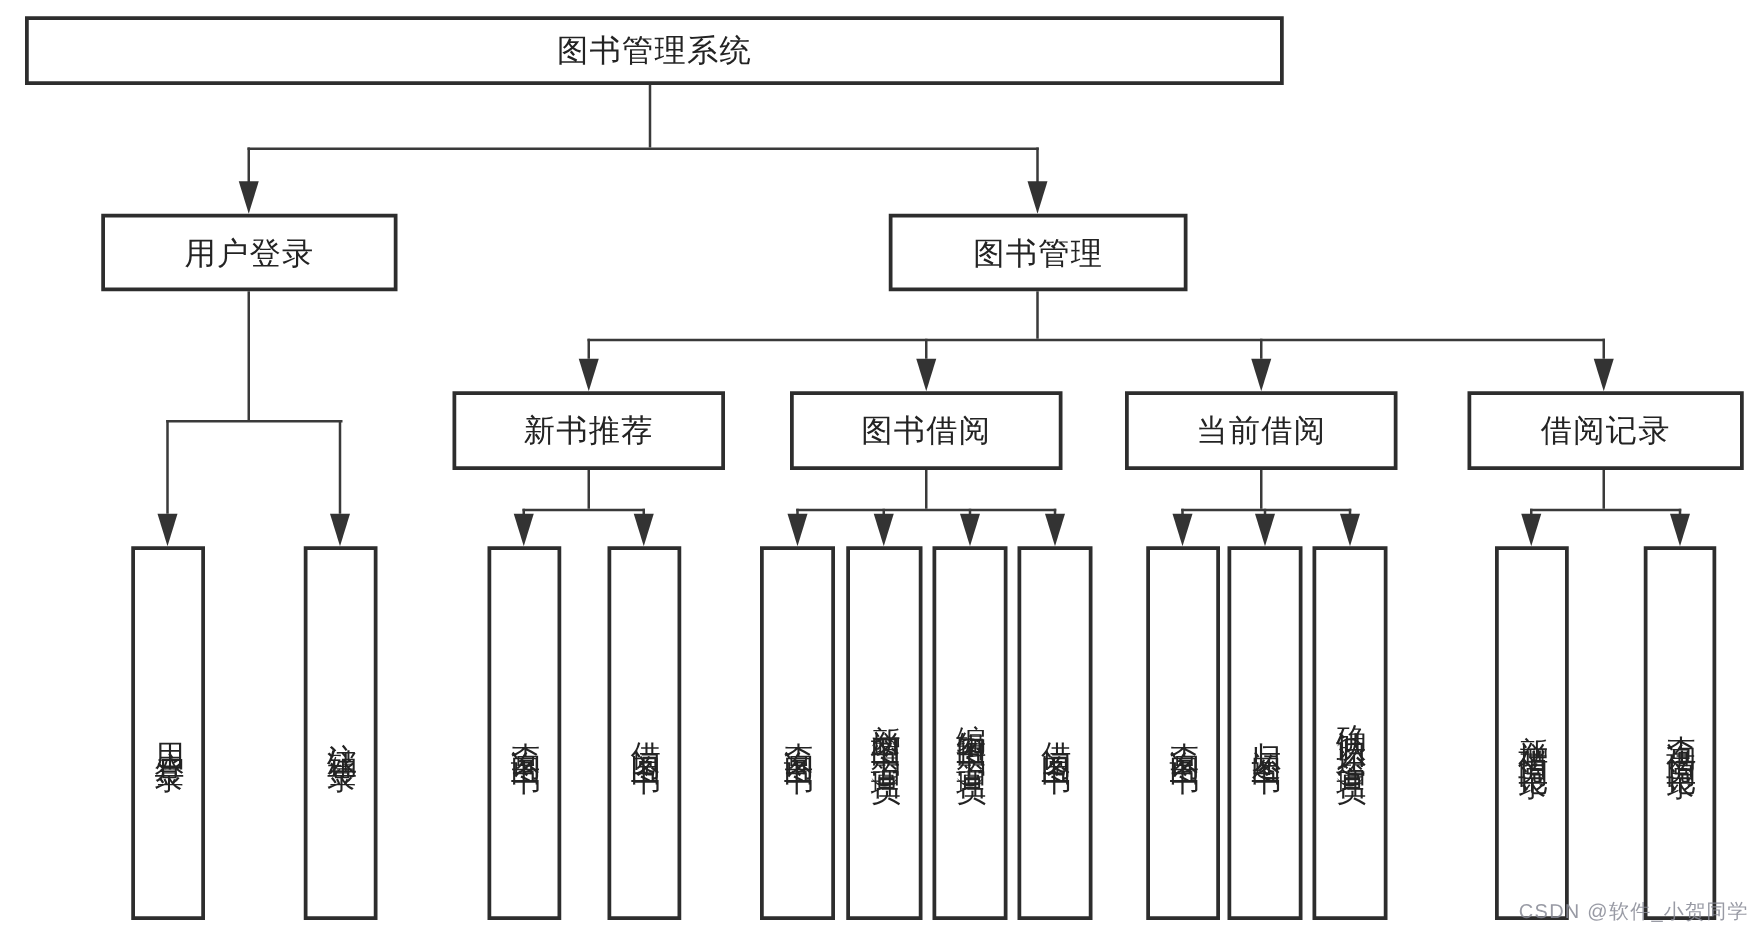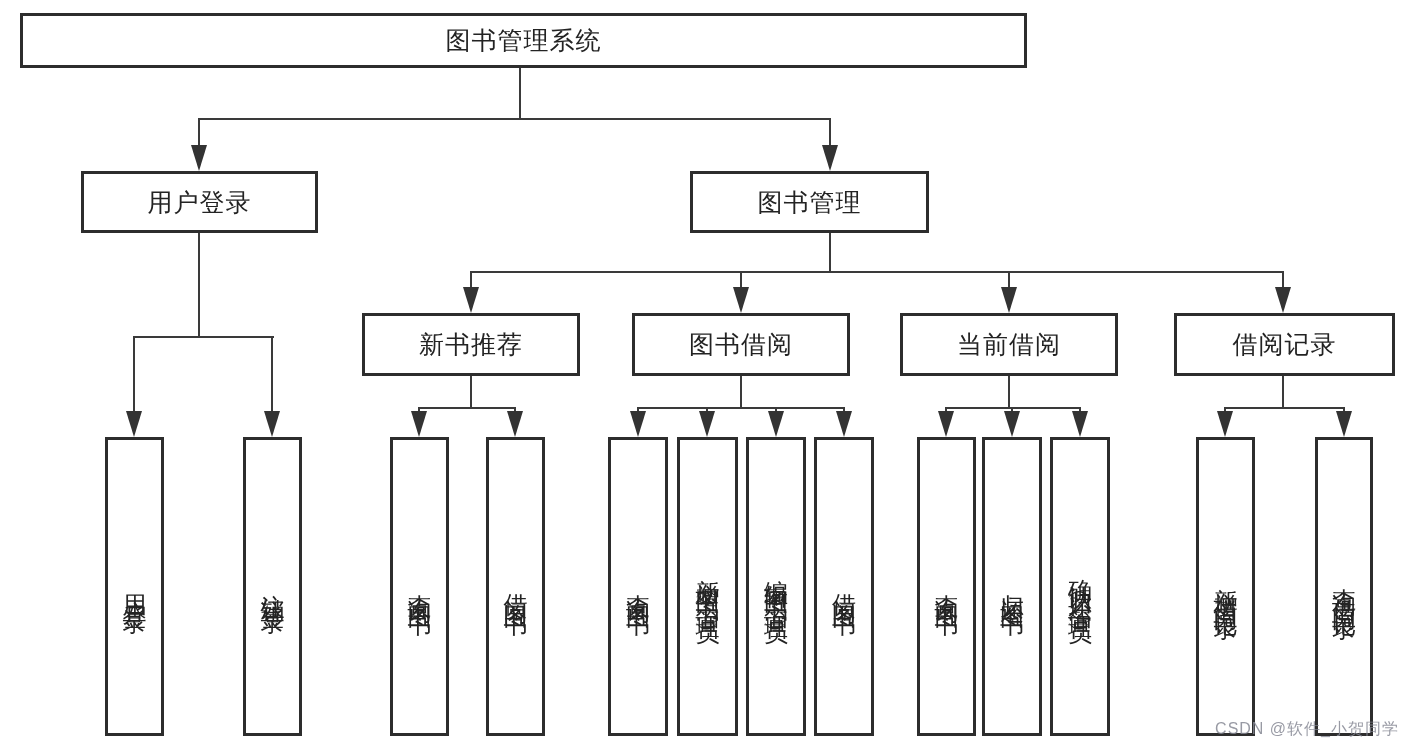--- a/index.html
+++ b/index.html
@@ -39,21 +39,21 @@
   <div class="box" style="left:20px;top:13px;width:1007px;height:55px;">图书管理系统</div>
 
   <div class="vl" style="left:519px;top:68px;height:50px;"></div>
   <div class="hl" style="left:198px;top:118px;width:633px;"></div>
   <div class="vl" style="left:198px;top:118px;height:28px;"></div>
   <div class="vl" style="left:829px;top:118px;height:28px;"></div>
   <div class="arr" style="left:191px;top:145px;"></div>
   <div class="arr" style="left:822px;top:145px;"></div>
 
   <div class="box" style="left:81px;top:171px;width:237px;height:62px;">用户登录</div>
-  <div class="box" style="left:690px;top:171px;width:239px;height:62px;">图书管理</div>
+  <div class="box" style="left:711px;top:171px;width:239px;height:62px;">图书管理</div>
 
   <div class="vl" style="left:198px;top:233px;height:103px;"></div>
   <div class="hl" style="left:133px;top:336px;width:141px;"></div>
   <div class="vl" style="left:133px;top:336px;height:75px;"></div>
   <div class="vl" style="left:271px;top:336px;height:75px;"></div>
   <div class="arr" style="left:126px;top:411px;"></div>
   <div class="arr" style="left:264px;top:411px;"></div>
 
   <div class="vl" style="left:829px;top:233px;height:38px;"></div>
   <div class="hl" style="left:470px;top:271px;width:814px;"></div>

